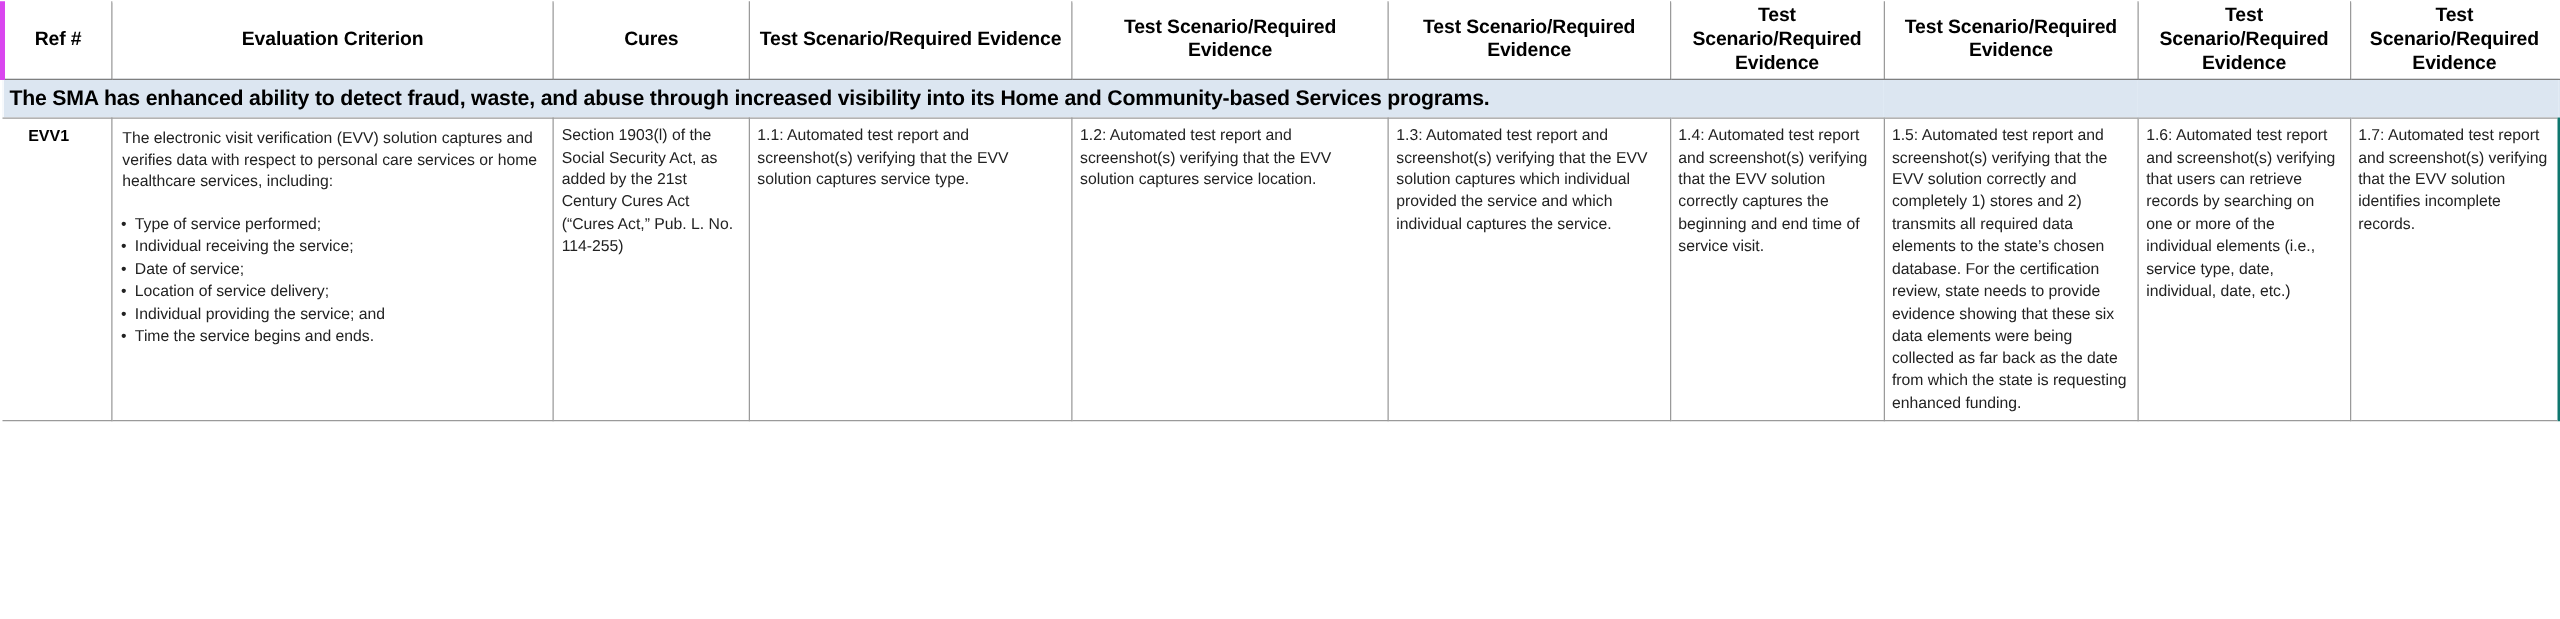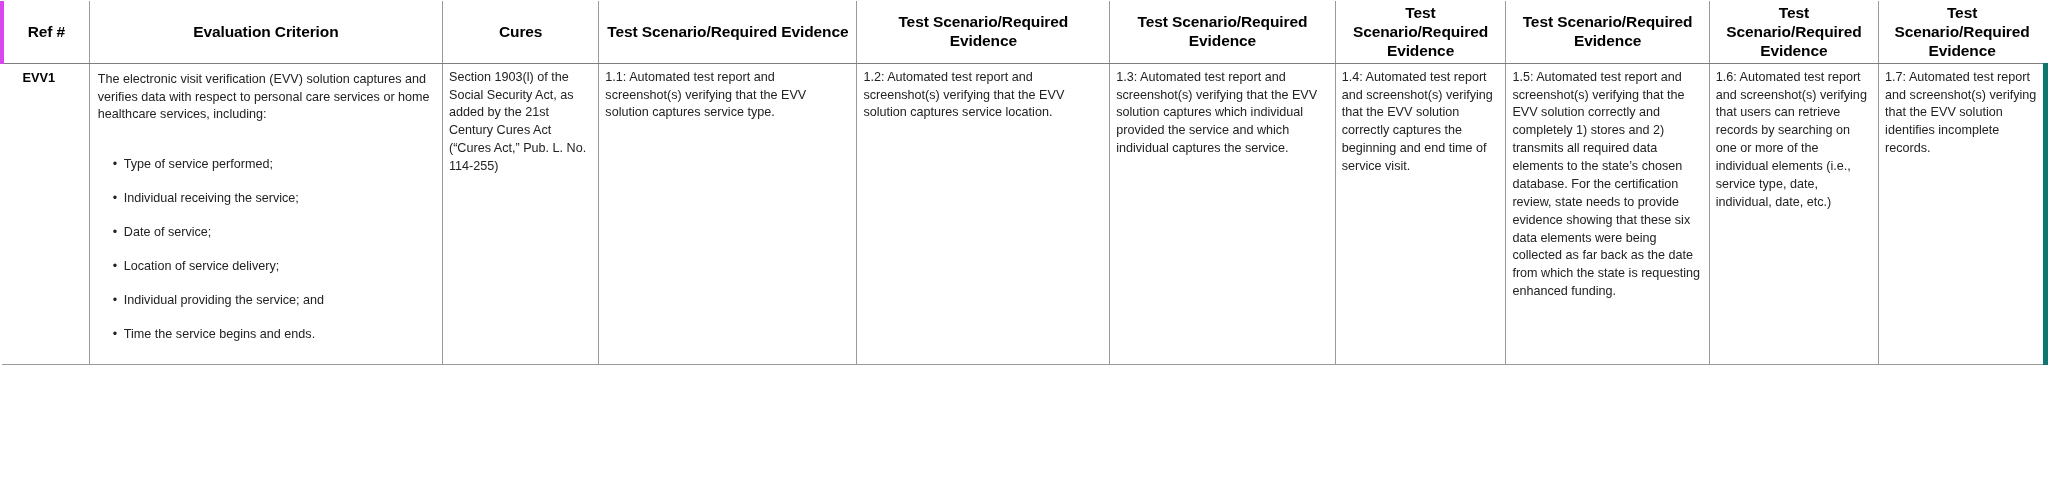--- a/index.html
+++ b/index.html
@@ -92,32 +92,32 @@
     border-top: 1px solid #9a9a9a;
   }
   tr.data-row td.ref-cell {
     font-weight: bold;
     font-size: 12.8px;
     color: #000000;
     padding-left: 20px;
     border-left: 1px solid #ffffff;
   }
   tr.data-row td.last {
-    border-right: 5px solid #0f766e;
+    border-right: 2px solid #0f766e;
   }
   .gap {
     height: 14px;
   }
   ul.bullets {
     margin: 0;
     padding: 0;
     list-style: none;
   }
   ul.bullets li {
-    margin: 16px;
+    margin: 0;
     padding: 0 0 0 12px;
     position: relative;
     line-height: 1.42;
   }
   ul.bullets li::before {
     content: "\2022";
     position: absolute;
     left: 1px;
     top: 0;
   }
@@ -153,20 +153,27 @@
         <th>Test Scenario/Required Evidence</th>
         <th>Test Scenario/Required Evidence</th>
         <th>Test Scenario/Required Evidence</th>
         <th>Test Scenario/Required Evidence</th>
         <th>Test Scenario/Required Evidence</th>
         <th class="last">Test Scenario/Required Evidence</th>
       </tr>
     </thead>
 
     <tbody>
+      <tr class="banner-row">
+        <td class="banner-cell" colspan="6">The SMA has enhanced ability to detect fraud, waste, and abuse through increased visibility into its Home and Community-based Services programs.</td>
+        <td class="banner-pad"></td>
+        <td class="banner-pad"></td>
+        <td class="banner-pad"></td>
+        <td class="banner-pad"></td>
+      </tr>
 
       <tr class="data-row">
         <td class="ref-cell">EVV1</td>
 
         <td>
           <p class="crit-intro">The electronic visit verification (EVV) solution captures and verifies data with respect to personal care services or home healthcare services, including:</p>
           <div class="gap"></div>
           <ul class="bullets">
             <li>Type of service performed;</li>
             <li>Individual receiving the service;</li>

